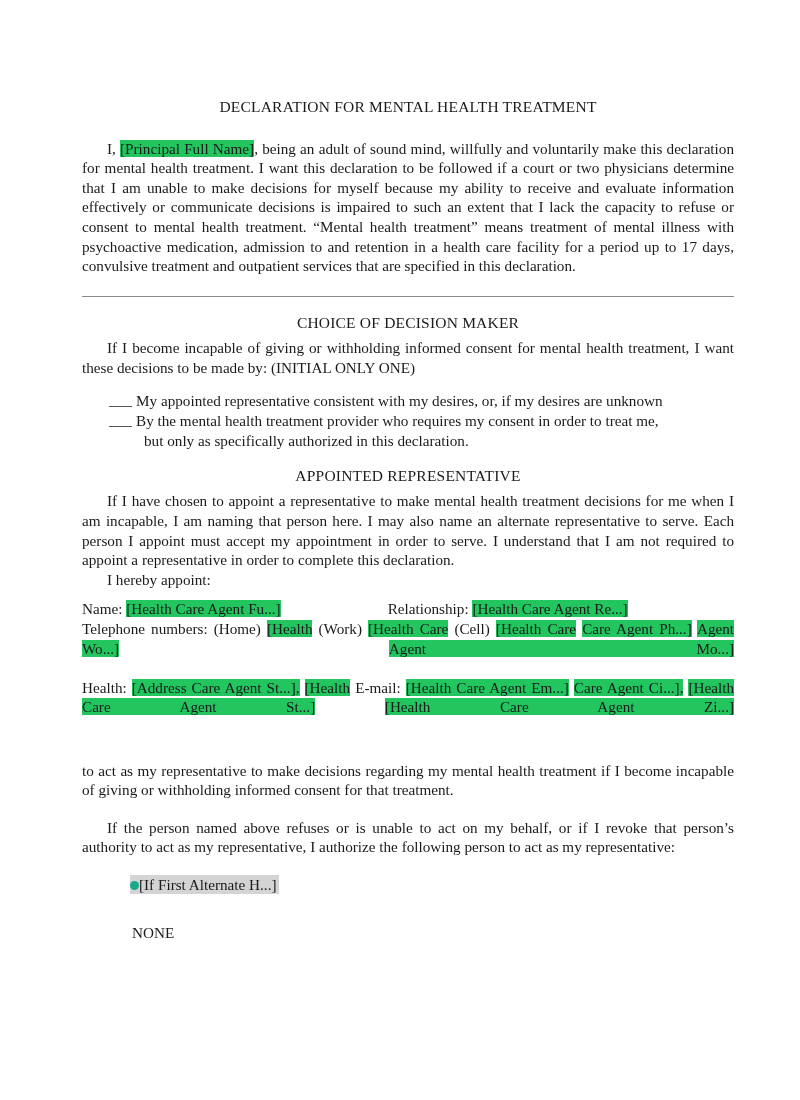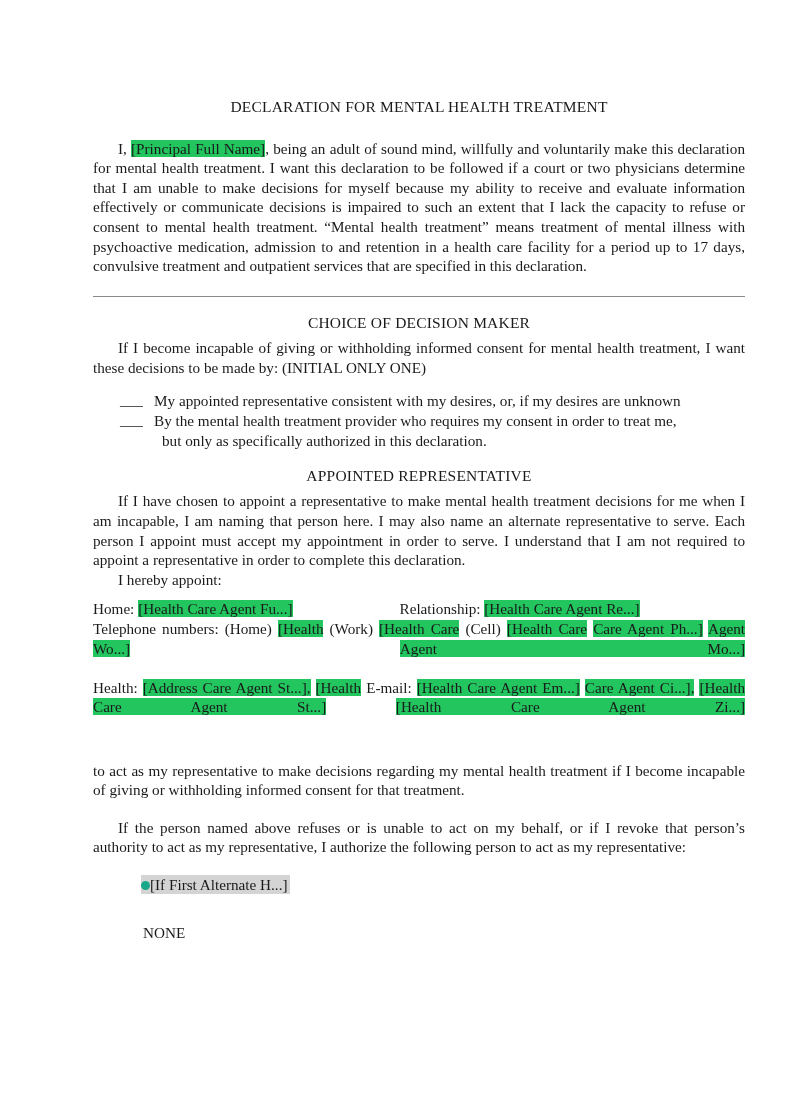--- a/index.html
+++ b/index.html
@@ -14,21 +14,20 @@
     font-family: "Liberation Serif", "DejaVu Serif", serif;
     color: #1a1a1a;
     overflow: hidden;
   }
   .page {
     position: absolute;
     left: 0; top: 0;
     width: 640px;
     height: 1100px;
     background: #ffffff;
-    margin-left: 11px;
   }
   .content {
     position: absolute;
     left: 82px;
     top: 98px;
     width: 652px;
   }
   .doc-title {
     text-align: center;
     font-size: 15.5px;
@@ -67,21 +66,20 @@
   .spacer-20 { height: 20px; }
   .spacer-24 { height: 24px; }
   .spacer-28 { height: 28px; }
 
   
   .option-row {
     display: flex;
     font-size: 15.2px;
     line-height: 19.6px;
     align-items: flex-start;
-    gap: 7px;
   }
   .option-blank {
     width: 27px;
     margin-left: 27px;
     flex: 0 0 auto;
     color: #1a1a1a;
     letter-spacing: 0px;
     position: relative;
     top: -1px;
   }
@@ -182,21 +180,21 @@
     <div class="spacer-16"></div>
 
     <div class="section-head">APPOINTED REPRESENTATIVE</div>
 
     <p class="body indent">If I have chosen to appoint a representative to make mental health treatment decisions for me when I am incapable, I am naming that person here. I may also name an alternate representative to serve. Each person I appoint must accept my appointment in order to serve. I understand that I am not required to appoint a representative in order to complete this declaration.</p>
 
     <p class="body indent">I hereby appoint:</p>
 
     <div class="spacer-10"></div>
 
-    <div class="nameline"><span>Home:</span> <span class="hl">[Health Care Agent Fu...]</span><span class="gap-rel"></span><span>Relationship:</span> <span class="hl">[Health Care Agent Re...]</span></div>
+    <div class="nameline"><span>Name:</span> <span class="hl">[Health Care Agent Fu...]</span><span class="gap-rel"></span><span>Relationship:</span> <span class="hl">[Health Care Agent Re...]</span></div>
 
     <div class="field-block"><span>Telephone numbers:</span> <span>(Home)</span> <span class="hl">[Health</span> <span>(Work)</span> <span class="hl">[Health Care</span> <span>(Cell)</span> <span class="hl">[Health Care</span> <span class="hl">Care Agent Ph...]</span> <span class="hl">Agent Wo...]</span> <span class="hl">Agent Mo...]</span></div>
 
     <div class="field-block"><span>Health:</span> <span class="hl">[Address Care Agent St...],</span> <span class="hl">[Health</span> <span>E-mail:</span> <span class="hl">[Health Care Agent Em...]</span> <span class="hl">Care Agent Ci...],</span> <span class="hl">[Health Care Agent St...]</span> <span class="hl">[Health Care Agent Zi...]</span></div>
 
     <div class="spacer-24"></div>
 
     <p class="body">to act as my representative to make decisions regarding my mental health treatment if I become incapable of giving or withholding informed consent for that treatment.</p>
 
     <div class="spacer-18"></div>

